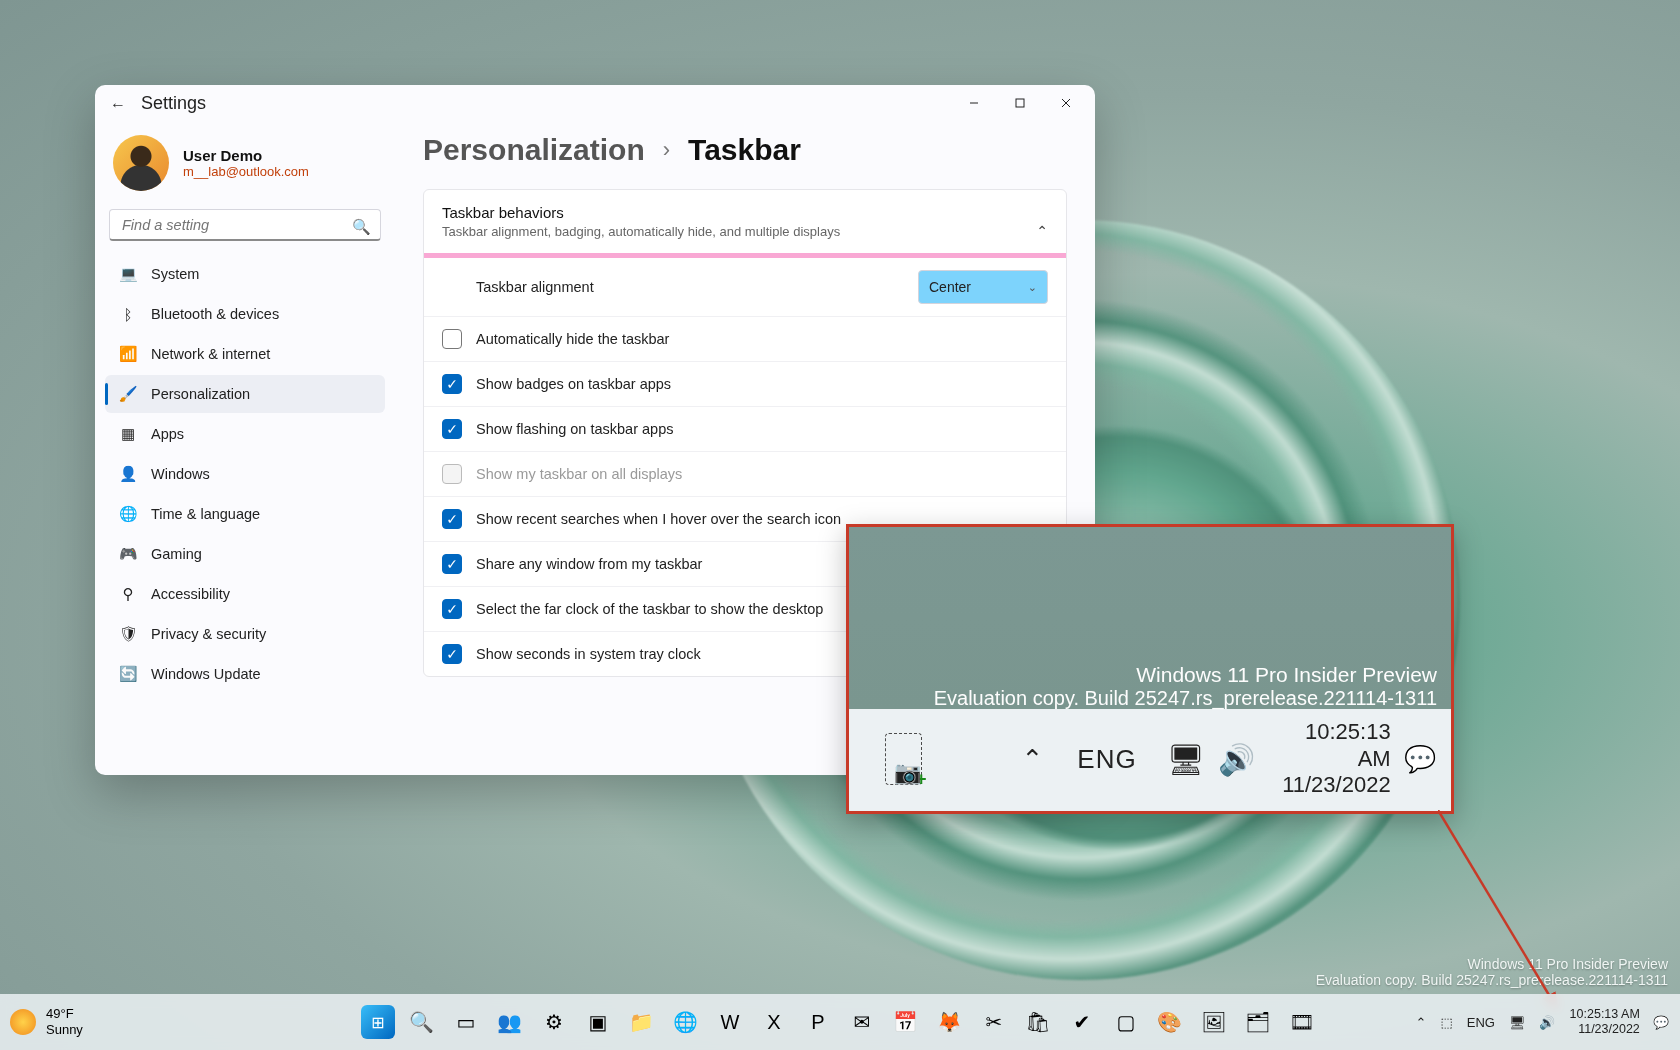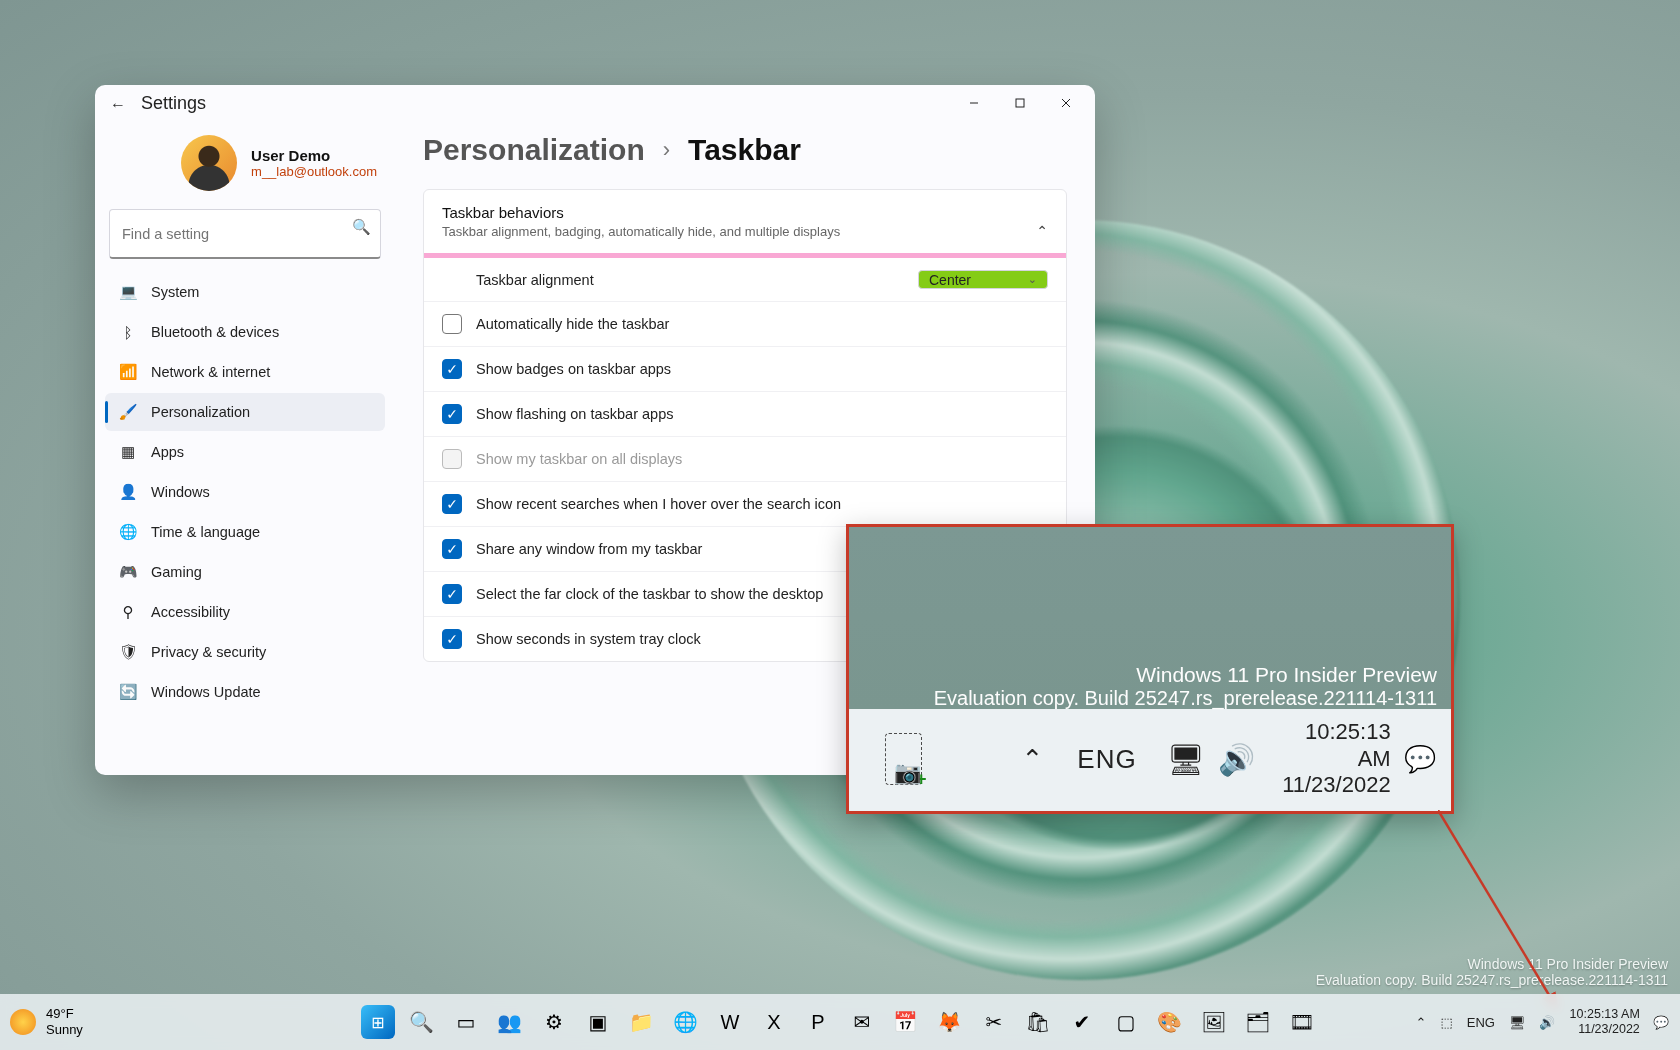--- a/index.html
+++ b/index.html
@@ -25,27 +25,27 @@
     display: flex; flex-direction: column;
   }
   .titlebar { height: 36px; display: flex; align-items: center; padding: 0 6px; }
   .back-btn { width: 34px; height: 34px; display:flex;align-items:center;justify-content:center; font-size:16px; color:#333; border-radius:4px; }
   .app-title { font-size: 18px; color:#222; margin-left:6px; }
   .win-ctrls { margin-left:auto; display:flex; }
   .win-ctrl { width:46px; height:34px; display:flex;align-items:center;justify-content:center; font-size:12px; }
   .win-ctrl svg { width:10px; height:10px; }
   .body { flex:1; display:flex; min-height:0; }
   .side { width: 300px; padding: 4px 10px 10px 10px; }
-  .user-row { display:flex; align-items:center; gap:14px; padding: 10px 8px 18px 8px; justify-content: flex-end; }
+  .user-row { display:flex; align-items:center; gap:14px; padding: 10px 8px 18px 8px; }
   .avatar { width:56px; height:56px; border-radius:50%; background: linear-gradient(135deg,#f7c74d,#e9892e); position:relative; overflow:hidden; }
   .avatar::after{content:"";position:absolute;inset:0;background:radial-gradient(circle at 50% 38%, #3a2a1a 0 10px, transparent 11px), radial-gradient(circle at 50% 90%, #333 0 20px, transparent 21px);}
   .user-name { font-size:15px; font-weight:600; color:#111; }
   .user-email { font-size:13px; color:#c2410c; }
   .search-box { position:relative; margin: 0 4px 14px 4px; }
-  .search-box input { width:100%; height:50px; padding:0 36px 0 12px; border:1px solid #d6d6de; border-bottom:2px solid #8a8a8a; border-radius:4px; font-size:14.5px; background:#fff; }
+  .search-box input { width:100%; height:32px; padding:0 36px 0 12px; border:1px solid #d6d6de; border-bottom:2px solid #8a8a8a; border-radius:4px; font-size:14.5px; background:#fff;font-style:italic; }
   .search-box .sicon { position:absolute; right:10px; top:9px; font-size:15px; color:#555; }
   .nav { display:flex; flex-direction:column; gap:2px; }
   .nav-item { display:flex; align-items:center; gap:14px; height:38px; padding:0 14px; border-radius:6px; font-size:14.5px; color:#222; }
   .nav-item .ico { width:18px; text-align:center; font-size:15px; }
   .nav-item.active { background:#eceef4; position:relative; }
   .nav-item.active::before { content:""; position:absolute; left:0; top:8px; bottom:8px; width:3px; background:#0067c0; border-radius:2px; }
 
   .main { flex:1; padding: 0 28px 12px 28px; overflow:auto; }
   .crumbs { display:flex; align-items:center; gap:18px; margin: 12px 0 22px 0; }
   .crumb { font-size:30px; font-weight:600; color:#555; }
@@ -60,21 +60,21 @@
 
   .row { display:flex; align-items:center; padding: 12px 18px 12px 52px; border-top:1px solid #f0f0f3; font-size:14.5px; color:#222; }
   .row.first { border-top:none; }
   .row .lbl { }
   .row .ctrl { margin-left:auto; }
   .row.disabled { color:#9a9a9a; }
   .row.muted { color:#888; padding-left:52px; font-size:14px; }
   .chk { width:20px; height:20px; border:1.5px solid #777; border-radius:4px; display:inline-flex;align-items:center;justify-content:center; margin-right:14px; flex-shrink:0; background:#fff;}
   .chk.checked { background:#0067c0; border-color:#0067c0; color:#fff; font-size:14px; }
   .chk.disabled { border-color:#bbb; background:#f4f4f4; }
-  .sel { width:130px; height:19px; border:1px solid #d4d4dc; border-radius:4px; background:#84cc16; display:flex; align-items:center; padding:0 10px; font-size:14px; }
+  .sel { width:130px; height:34px; border:1px solid #d4d4dc; border-radius:4px; background:#7dd3fc; display:flex; align-items:center; padding:0 10px; font-size:14px; }
   .sel .dd { margin-left:auto; color:#555; font-size:11px; }
   .scroll-ind { position:absolute; right:0; top:420px; width:3px; height:78px; background:#b9b9c0; border-radius:2px; }
 
   
   .inset {
     position:absolute; left:846px; top:524px; width:608px; height:290px;
     border:3px solid #c73a28; background: linear-gradient(180deg, #7c9893 0%, #7a968f 64%, #ecf1f3 64%, #ecf1f3 100%);
     box-shadow: 0 8px 26px rgba(0,0,0,.25);
   }
   .inset .wm { position:absolute; right:14px; top:136px; text-align:right; color:#fdfdfd; }

